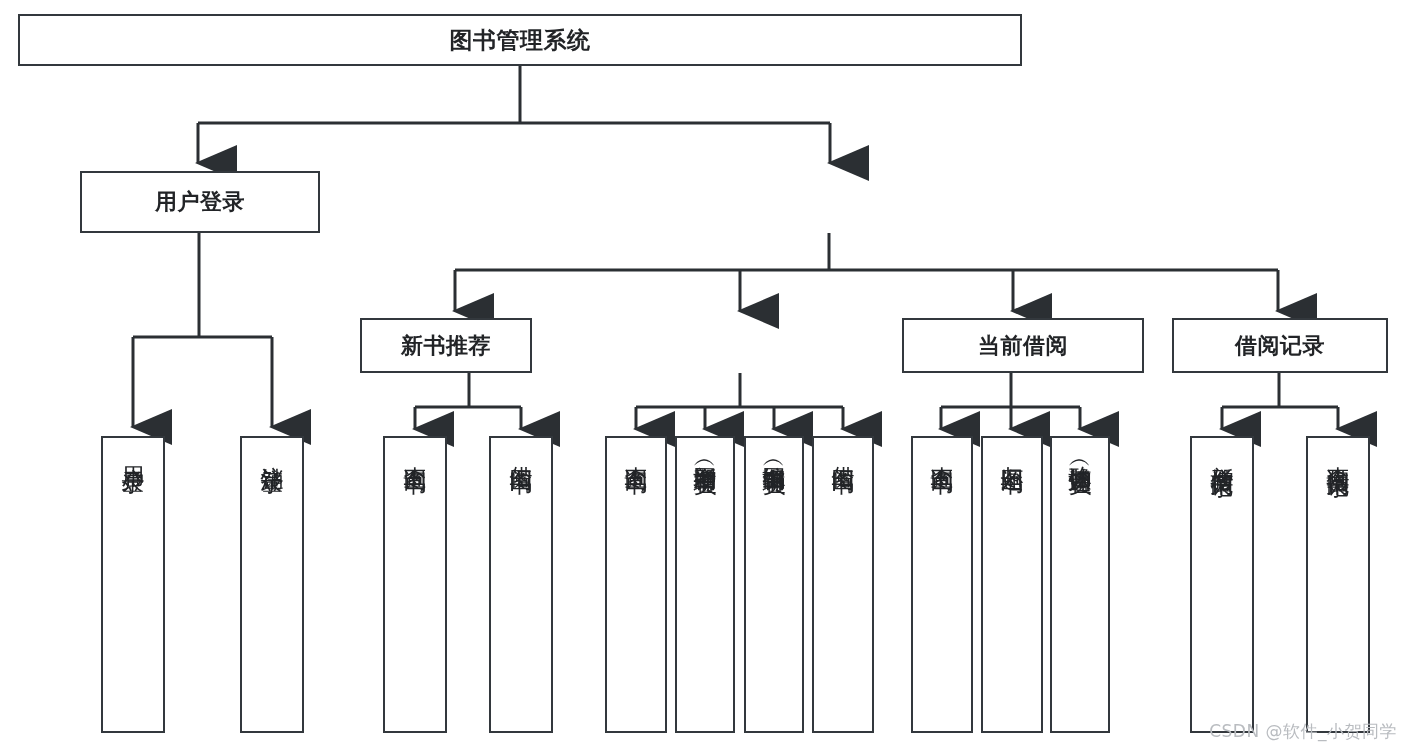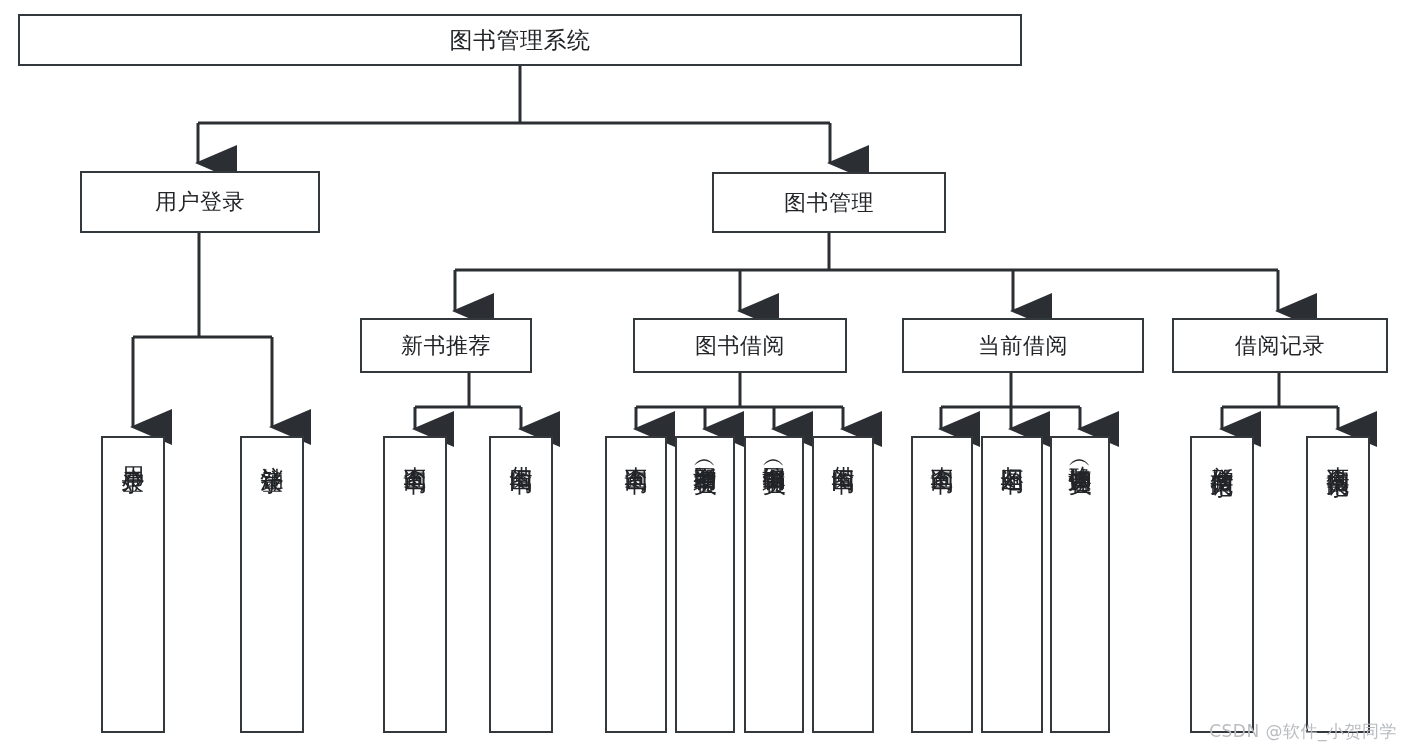--- a/index.html
+++ b/index.html
@@ -38,20 +38,21 @@
   .node .label {
     font-size: 21px;
     line-height: 1.15;
     letter-spacing: 0.5px;
     white-space: nowrap;
     color: #222427;
   }
   
   .node.horiz .label {
     font-size: 22px;
+    font-weight: bold;
   }
   #node-root .label {
     font-size: 23px;
   }
   
   .node.vert {
     align-items: flex-start;
     justify-content: center;
     padding-top: 10px;
   }
@@ -135,31 +136,25 @@
   </svg>
 
   <div class="node horiz" id="node-root" style="left:18px; top:14px; width:1004px; height:52px;">
     <span class="label">图书管理系统</span>
   </div>
 
   <div class="node horiz" style="left:80px; top:171px; width:240px; height:62px;">
     <span class="label">用户登录</span>
   </div>
 
-  <div class="node horiz" style="left:712px; top:172px; width:234px; height:61px;">
-    <span class="label">图书管理</span>
-  </div>
 
   <div class="node horiz" style="left:360px; top:318px; width:172px; height:55px;align-items:center;">
     <span class="label">新书推荐</span>
   </div>
 
-  <div class="node horiz" style="left:633px; top:318px; width:214px; height:55px;">
-    <span class="label">图书借阅</span>
-  </div>
 
   <div class="node horiz" style="left:902px; top:318px; width:242px; height:55px;">
     <span class="label">当前借阅</span>
   </div>
 
   <div class="node horiz" style="left:1172px; top:318px; width:216px; height:55px;">
     <span class="label">借阅记录</span>
   </div>
 
   <div class="node vert" style="left:101px; top:436px; width:64px; height:297px;">

